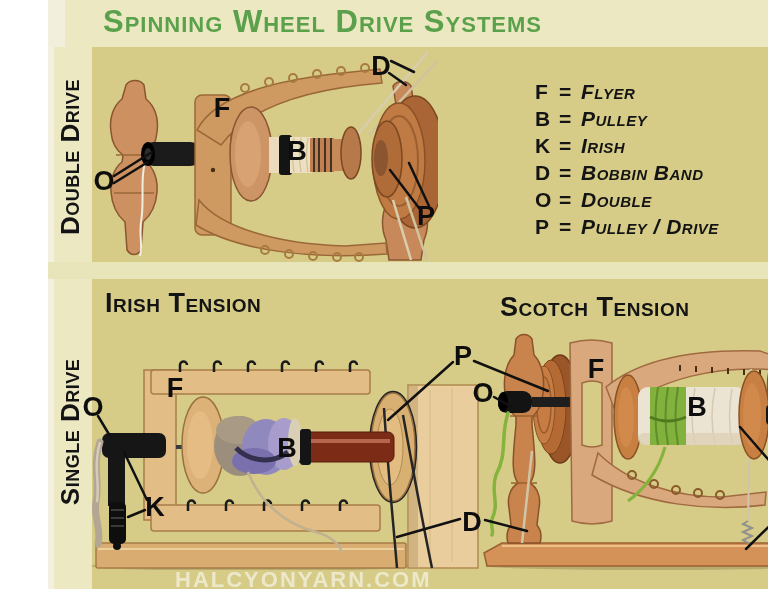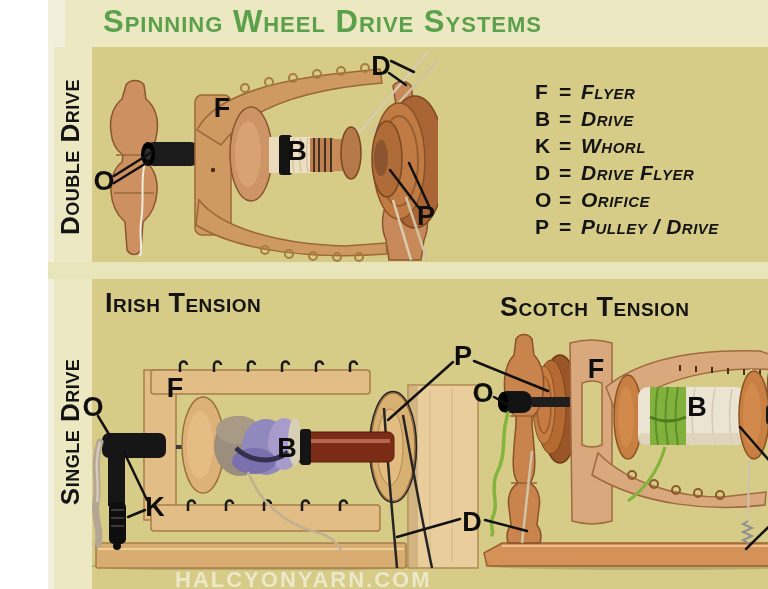--- a/index.html
+++ b/index.html
@@ -285,36 +285,36 @@
 
   <div class="legend">
     <div class="legend-row">
       <span class="legend-key">F</span>
       <span class="legend-eq">=</span>
       <span class="legend-val">Flyer</span>
     </div>
     <div class="legend-row">
       <span class="legend-key">B</span>
       <span class="legend-eq">=</span>
-      <span class="legend-val">Drive</span>
+      <span class="legend-val">Pulley</span>
     </div>
     <div class="legend-row">
       <span class="legend-key">K</span>
       <span class="legend-eq">=</span>
-      <span class="legend-val">Whorl</span>
+      <span class="legend-val">Irish</span>
     </div>
     <div class="legend-row">
       <span class="legend-key">D</span>
       <span class="legend-eq">=</span>
-      <span class="legend-val">Drive Flyer</span>
+      <span class="legend-val">Bobbin Band</span>
     </div>
     <div class="legend-row">
       <span class="legend-key">O</span>
       <span class="legend-eq">=</span>
-      <span class="legend-val">Orifice</span>
+      <span class="legend-val">Double</span>
     </div>
     <div class="legend-row">
       <span class="legend-key">P</span>
       <span class="legend-eq">=</span>
       <span class="legend-val">Pulley / Drive</span>
     </div>
   </div>
 
   <h2 class="sub-heading" id="heading-irish">Irish Tension</h2>
   <h2 class="sub-heading" id="heading-scotch">Scotch Tension</h2>

